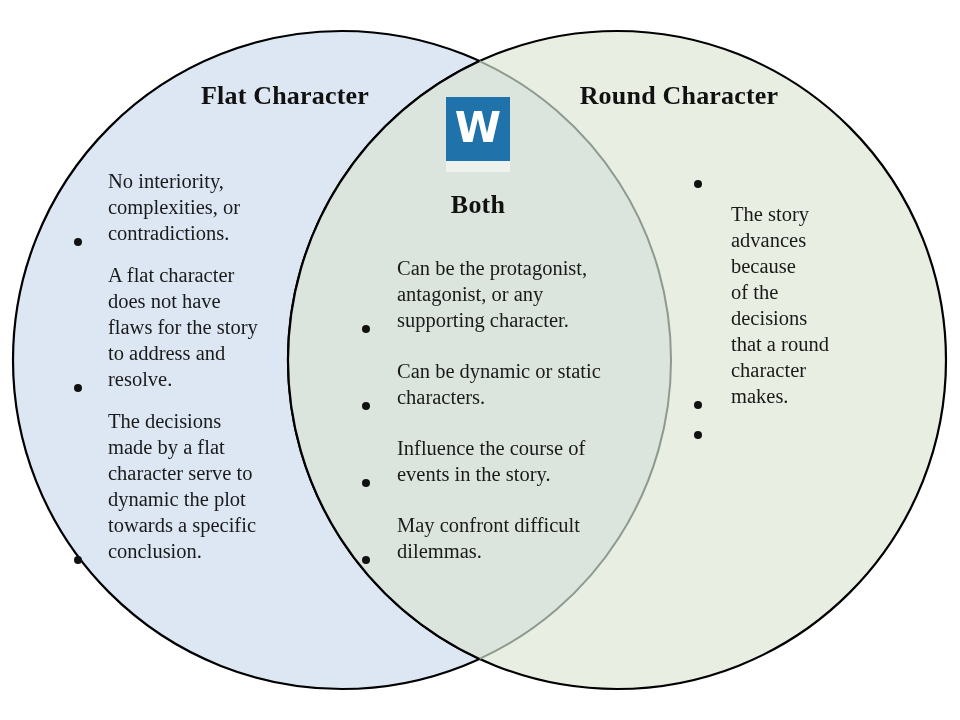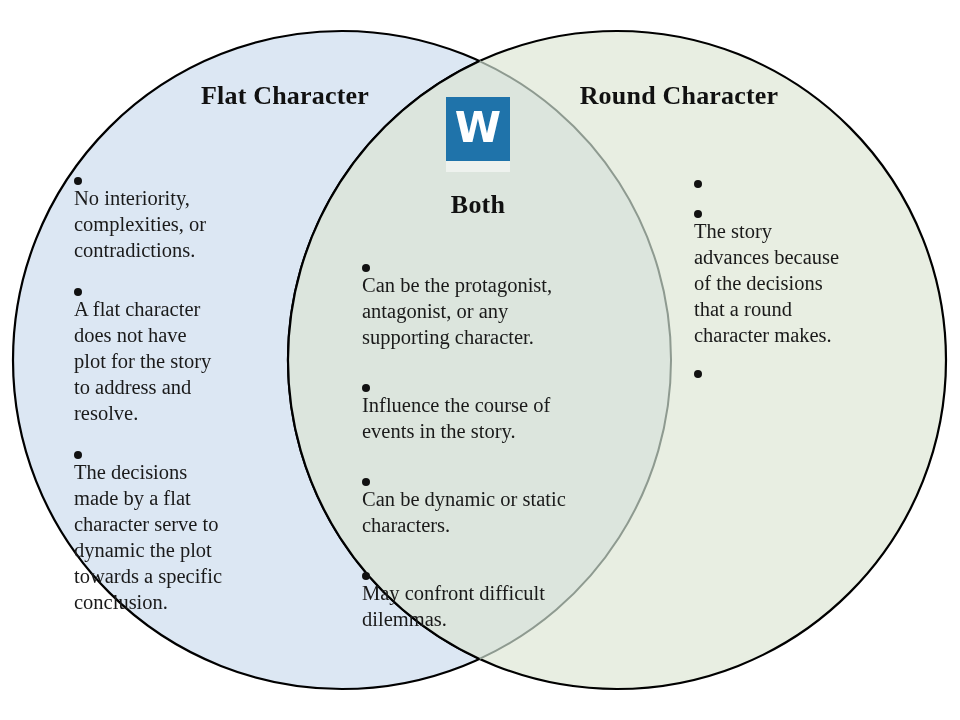--- a/index.html
+++ b/index.html
@@ -61,21 +61,21 @@
   .list {
     position: absolute;
     color: #1a1a1a;
     font-size: 20.5px;
     line-height: 26px;
   }
   .list-left   { left: 74px;  top: 168px; }
   .list-middle { left: 362px; top: 255px; }
   .list-right  { left: 694px; top: 171px; }
 
-  .item { display: flex; align-items: flex-start; flex-direction: column; }
+  .item { display: flex; align-items: flex-end; }
   .list-left   .item + .item { margin-top: 16px; }
   .list-middle .item + .item { margin-top: 25px; }
   .list-right  .item + .item { margin-top: 13px; }
 
   .bullet {
     flex: 0 0 auto;
     width: 8px; height: 8px;
     border-radius: 50%;
     background: #111111;
     margin-top: 9px;
@@ -115,21 +115,21 @@
     <div class="item">
       <span class="bullet"></span>
       <span class="txt">No interiority,
 complexities, or
 contradictions.</span>
     </div>
     <div class="item">
       <span class="bullet"></span>
       <span class="txt">A flat character
 does not have
-plot for the story
+flaws for the story
 to address and
 resolve.</span>
     </div>
     <div class="item">
       <span class="bullet"></span>
       <span class="txt">The decisions
 made by a flat
 character serve to
 dynamic the plot
 towards a specific
@@ -139,27 +139,27 @@
 
   <div class="list list-middle">
     <div class="item">
       <span class="bullet"></span>
       <span class="txt">Can be the protagonist,
 antagonist, or any
 supporting character.</span>
     </div>
     <div class="item">
       <span class="bullet"></span>
-      <span class="txt">Influence the course of
-events in the story.</span>
+      <span class="txt">Can be dynamic or static
+characters.</span>
     </div>
     <div class="item">
       <span class="bullet"></span>
-      <span class="txt">Can be dynamic or static
-characters.</span>
+      <span class="txt">Influence the course of
+events in the story.</span>
     </div>
     <div class="item">
       <span class="bullet"></span>
       <span class="txt">May confront difficult
 dilemmas.</span>
     </div>
   </div>
 
   <div class="list list-right">
     <div class="item">

